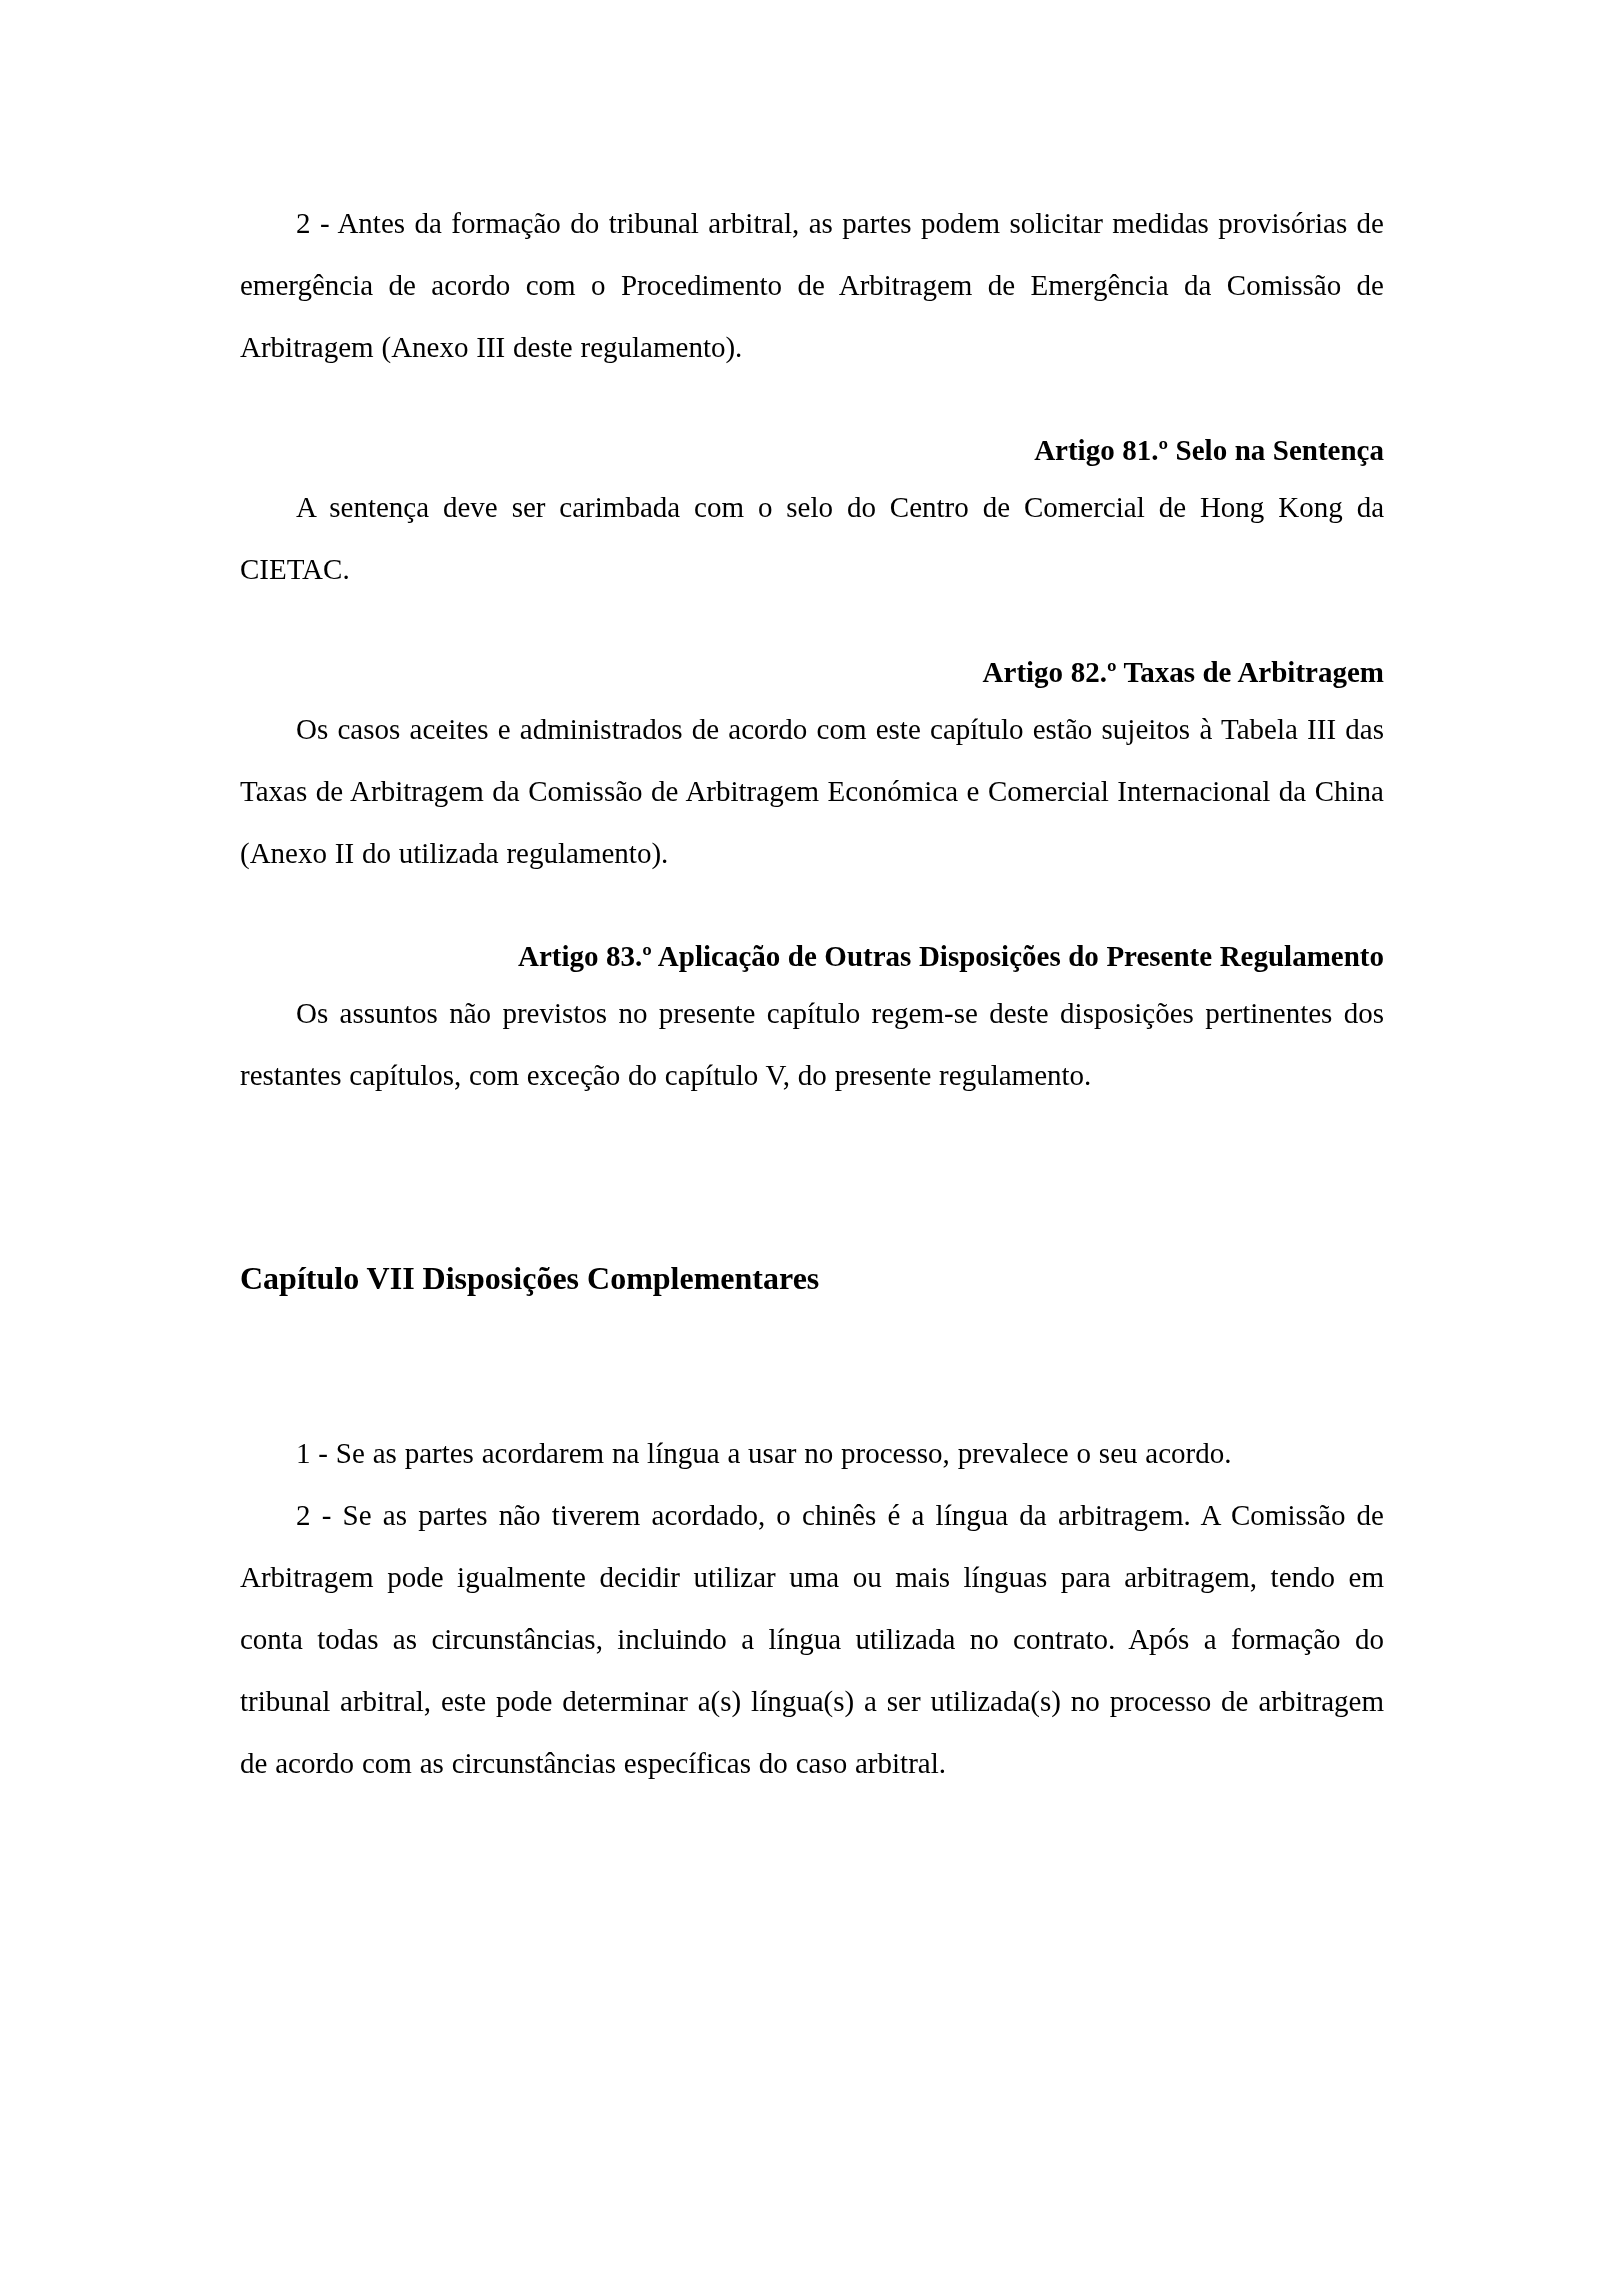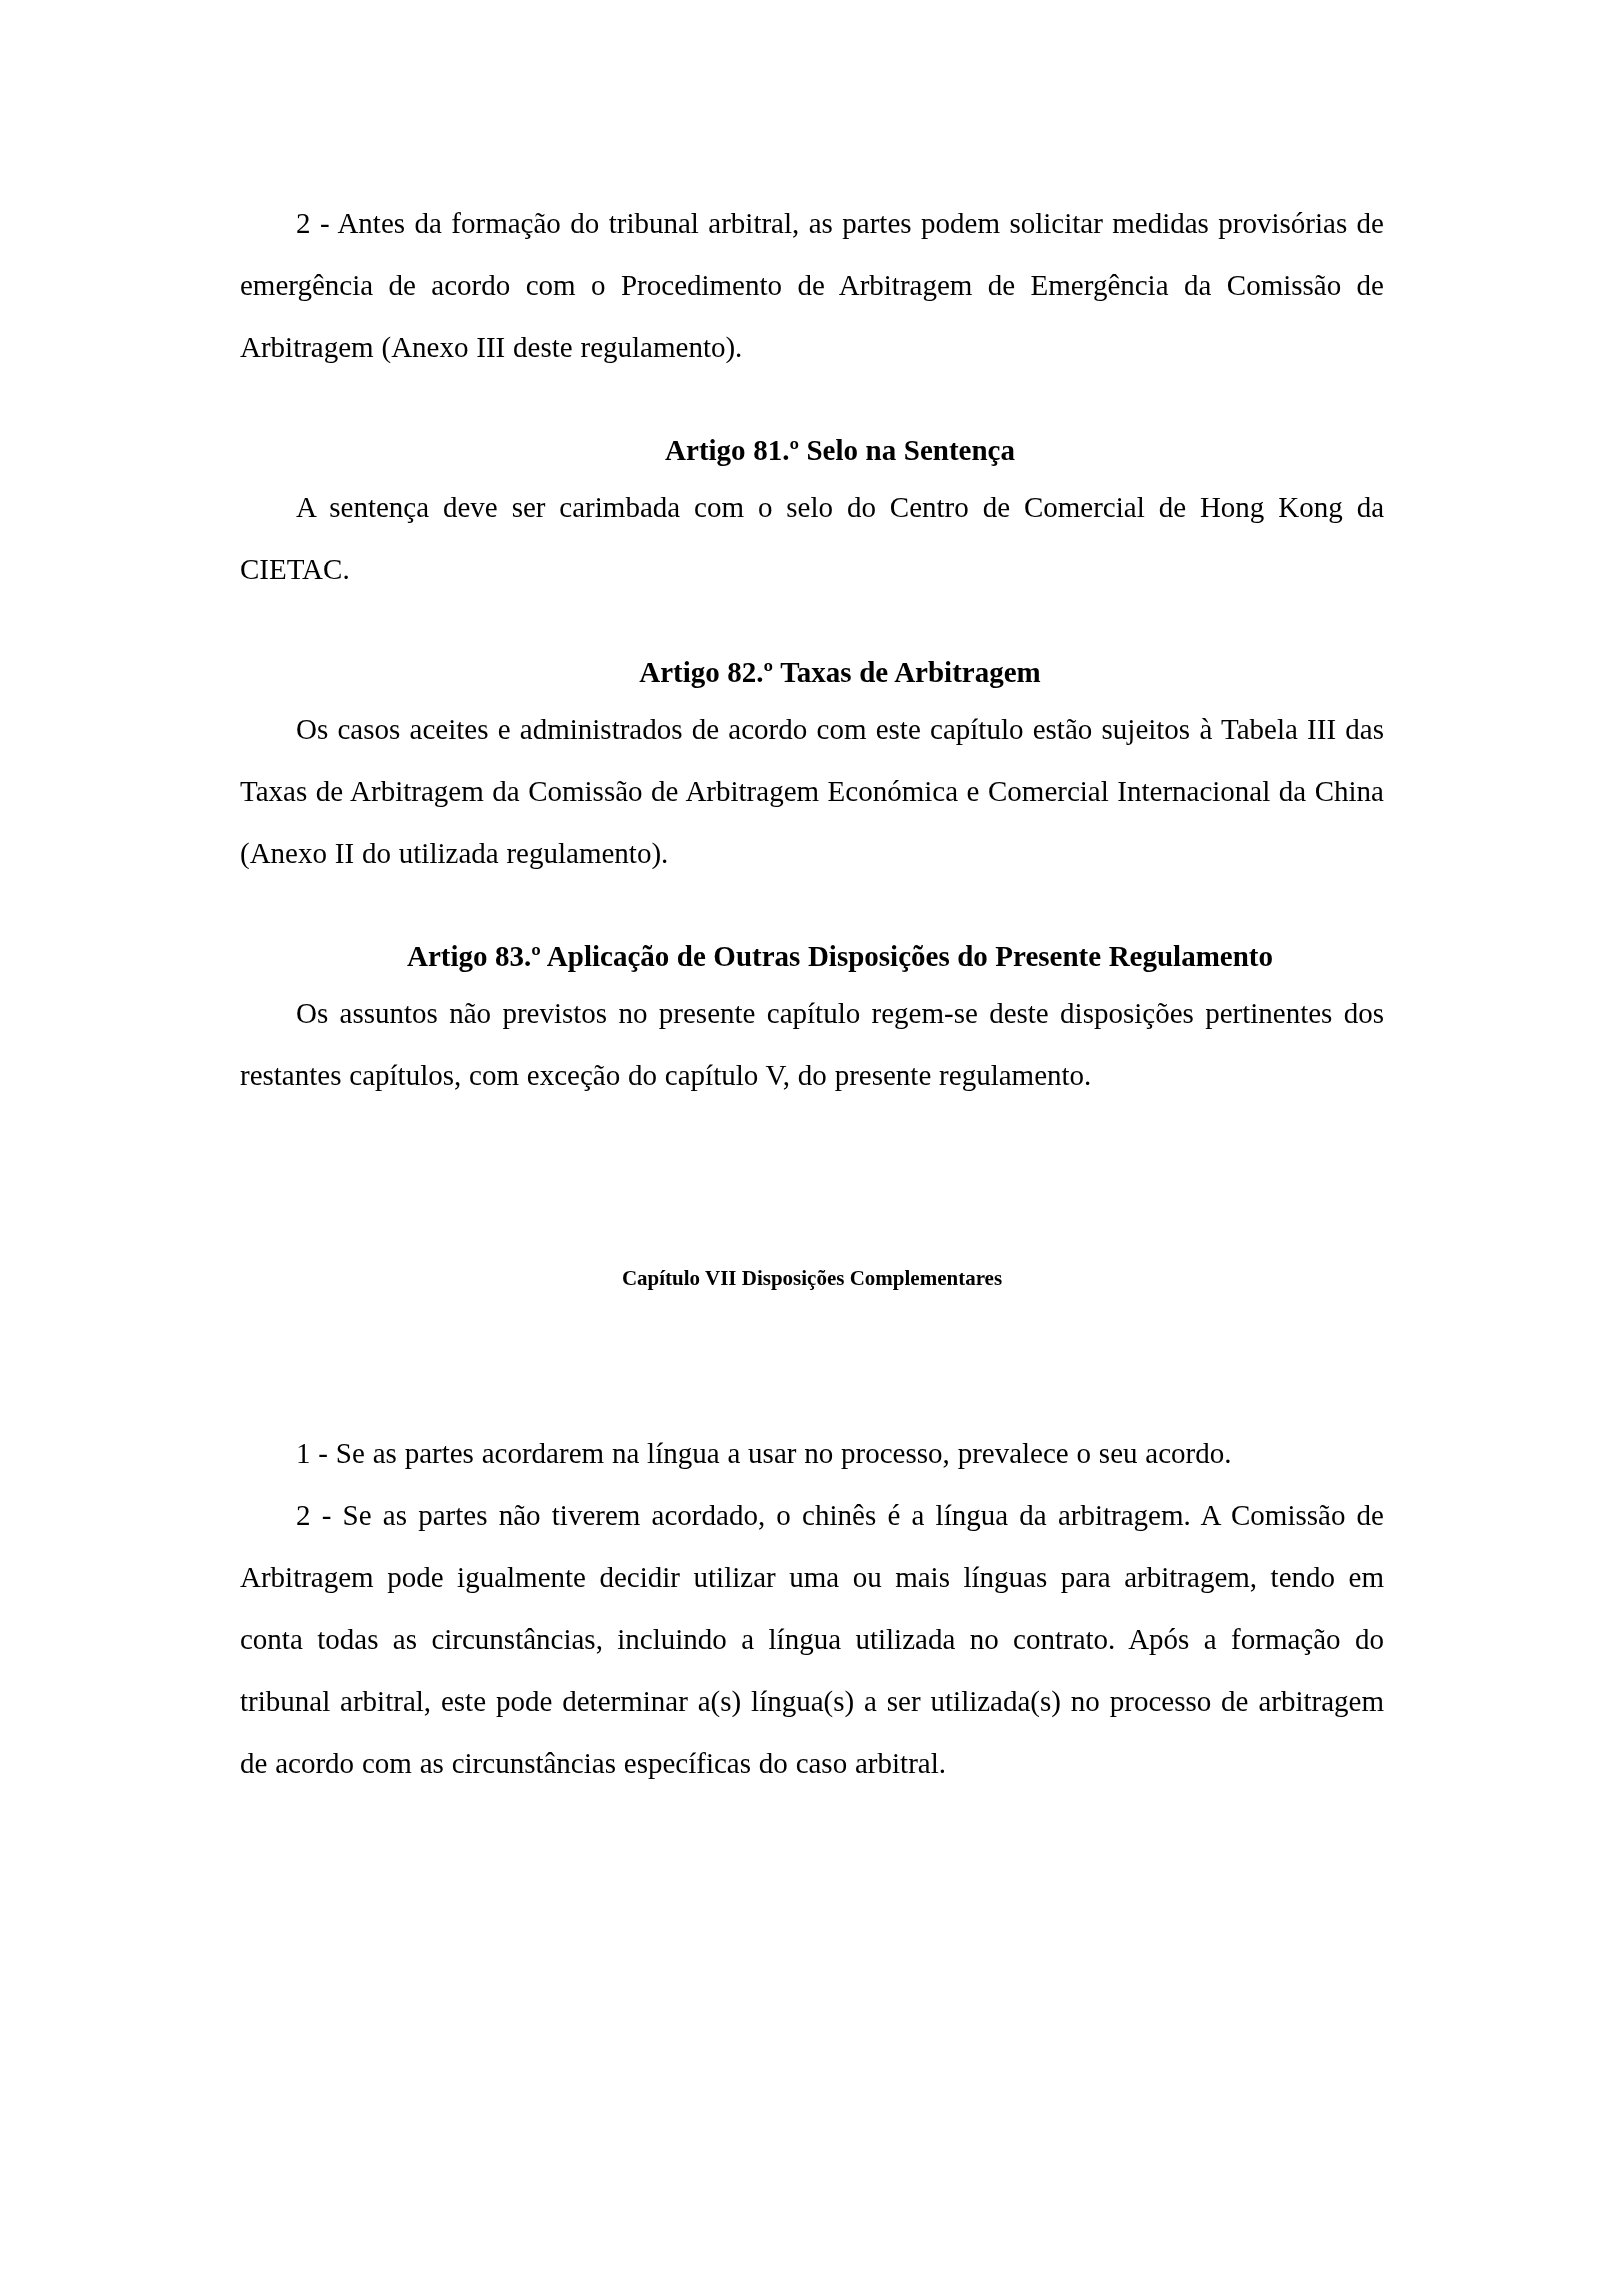--- a/index.html
+++ b/index.html
@@ -42,30 +42,30 @@
     text-indent: 56px;
     word-spacing: 0.02em;
   }
 
   h3.article-heading {
     margin: 0;
     font-size: 29px;
     line-height: 51px;
     font-weight: bold;
     text-indent: 56px;
-    text-align: center;
+    text-align: right;
     word-spacing: 0.01em;
   }
 
   h2.chapter-heading {
     margin: 0;
-    font-size: 21px;
+    font-size: 32px;
     line-height: 51px;
     font-weight: bold;
-    text-align: center;
+    text-align: left;
   }
   .gap-md { height: 47px; }
   .gap-chapter-top { height: 147px; }
   .gap-chapter-bottom { height: 118px; }
 </style>
 </head>
 <body>
 
 <div class="page">
   <div class="content">

